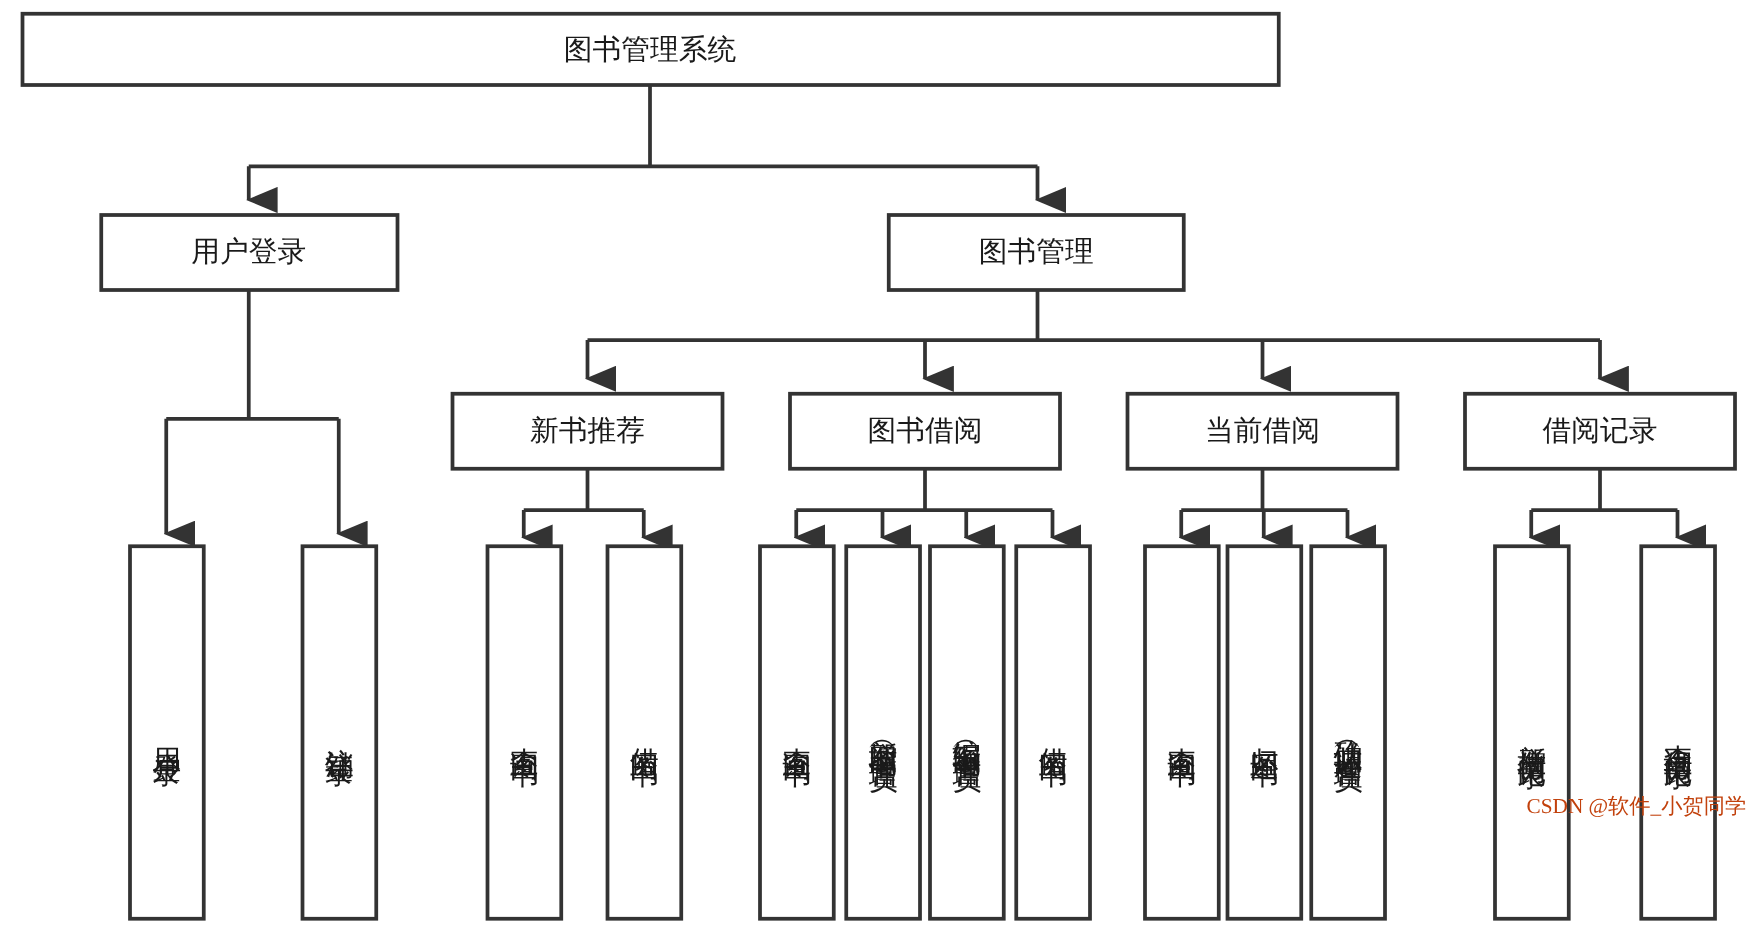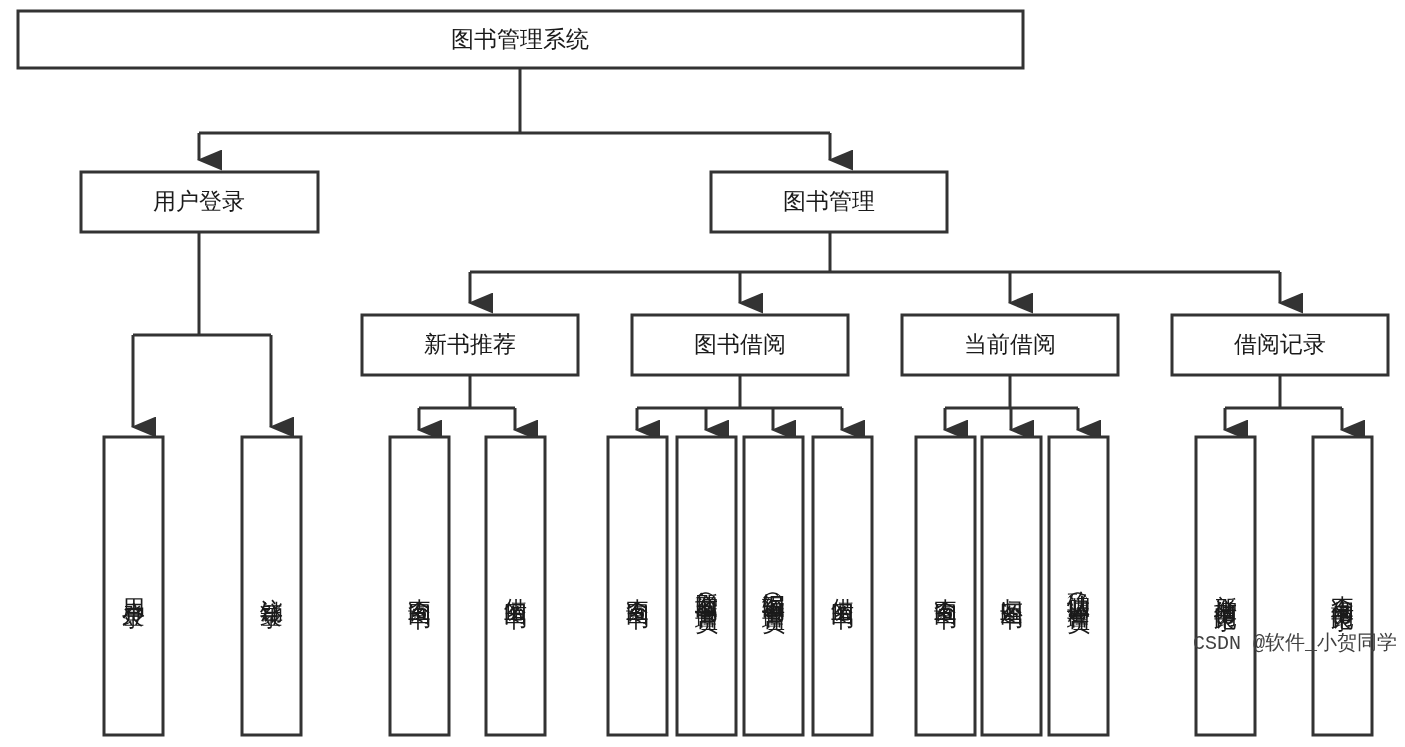--- a/index.html
+++ b/index.html
@@ -61,23 +61,23 @@
     display: flex;
     align-items: center;
     justify-content: center;
     white-space: nowrap;
     pointer-events: none;
   }
   .watermark {
     position: absolute;
     right: 8px;
     bottom: 6px;
-    font-family: Liberation Mono, monospace;
-    font-size: 20px;
-    color: #404040;
+    font-family: Liberation Serif, serif;
+    font-size: 17px;
+    color: #c2410c;
     white-space: nowrap;
   }
 </style>
 </head>
 <body>
 
 <div id="diagram-root">
 
   <svg class="flow" viewBox="0 0 1405 747">
     <defs>

